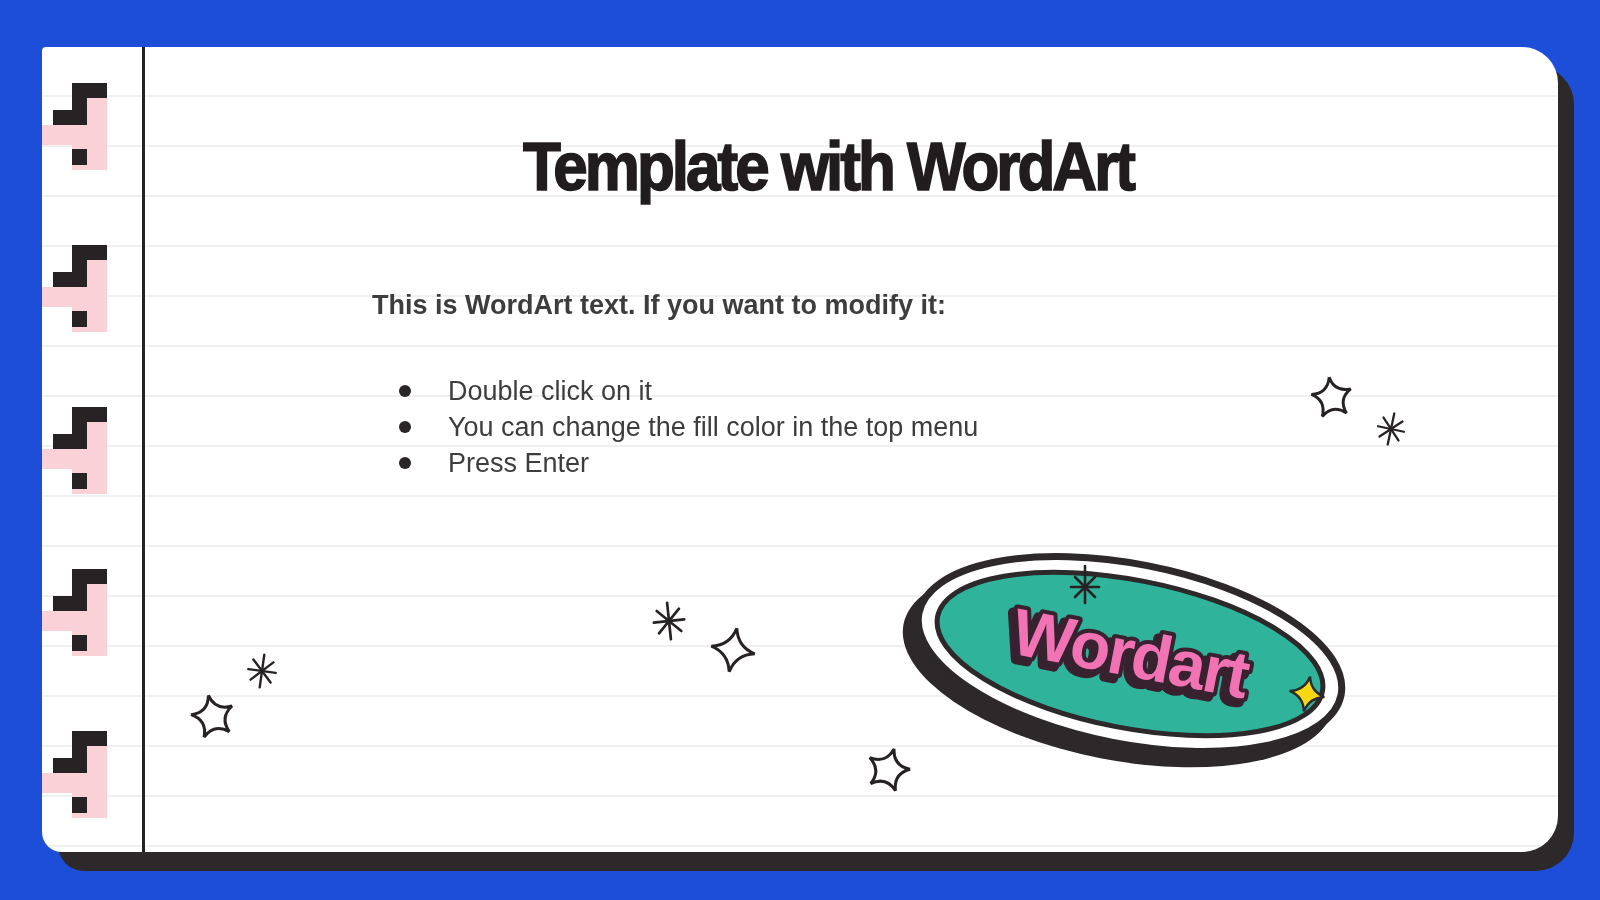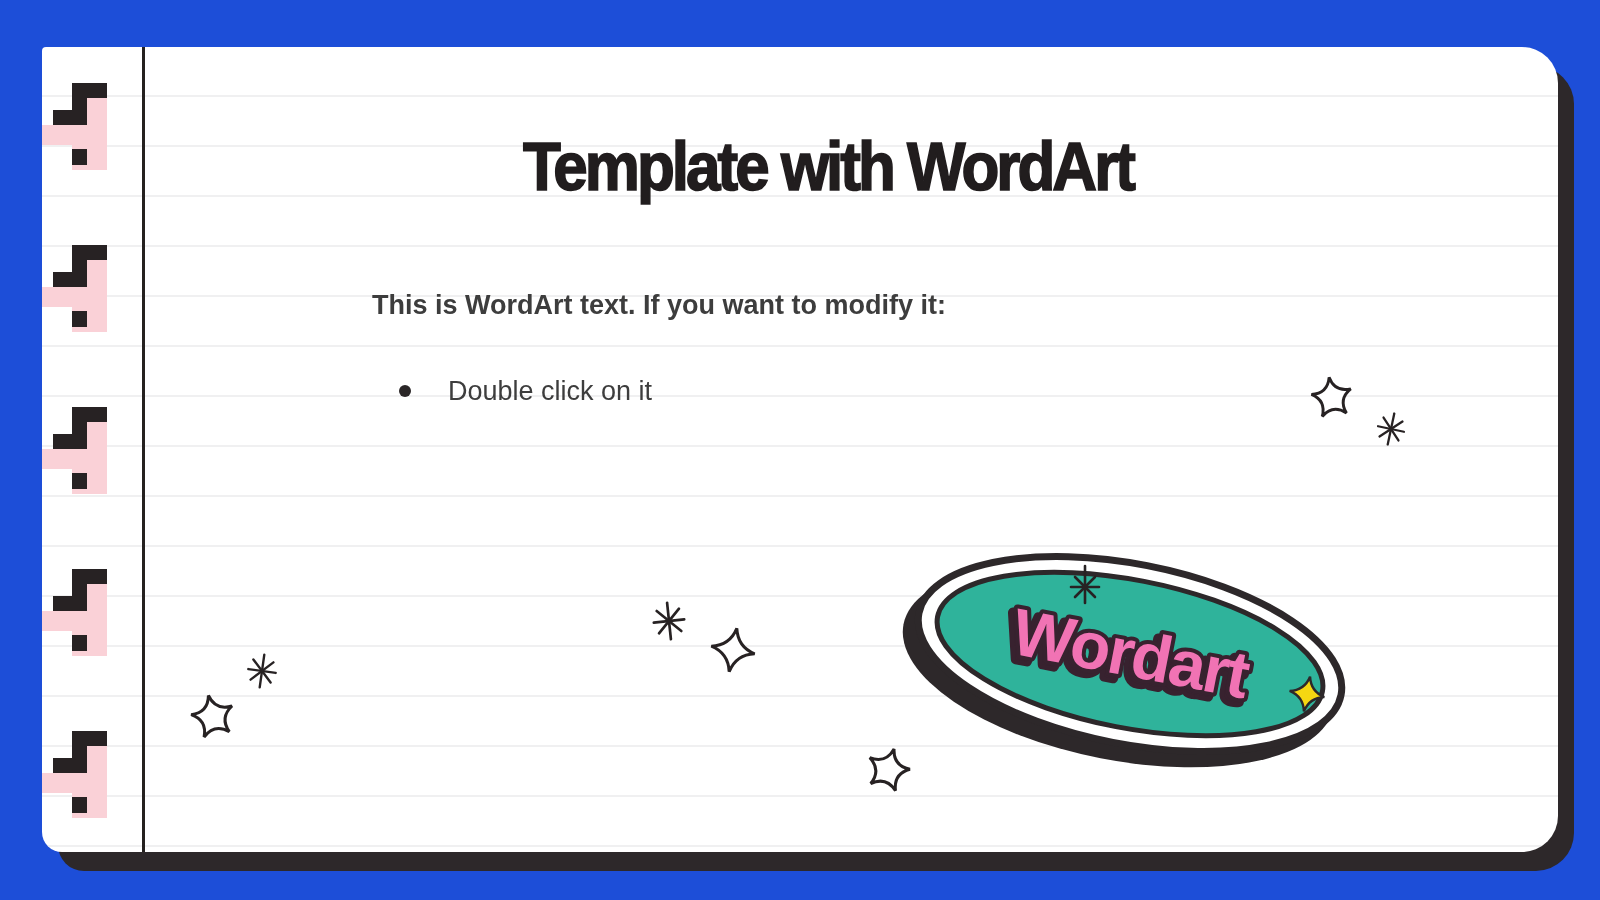--- a/index.html
+++ b/index.html
@@ -62,20 +62,22 @@
     </svg>
 
     <div class="margin-line"></div>
 
     <div class="slide-title">Template with WordArt</div>
 
     <div class="intro">This is WordArt text. If you want to modify it:</div>
 
     <ul class="bullet-list">
       <li>Double click on it</li>
+      <li>You can change the fill color in the top menu</li>
+      <li>Press Enter</li>
     </ul>
   </div>
 
   <svg class="stars-overlay" width="1600" height="900" viewBox="0 0 1600 900">
     <defs>
       <path id="sparkle4" d="M0,-22 Q4,-4 22,0 Q4,4 0,22 Q-4,4 -22,0 Q-4,-4 0,-22 Z"></path>
       <path id="star5" d="M0,-22 Q3.8,-5.3 20.9,-6.8 Q6.2,2 12.9,17.8 Q0,6.5 -12.9,17.8 Q-6.2,2 -20.9,-6.8 Q-3.8,-5.3 0,-22 Z"></path>
       <g id="asterisk" stroke="#272223" stroke-width="2.6" stroke-linecap="round">
         <line x1="0" y1="-18" x2="0" y2="18"></line>
         <line x1="-15" y1="0" x2="15" y2="0"></line>

